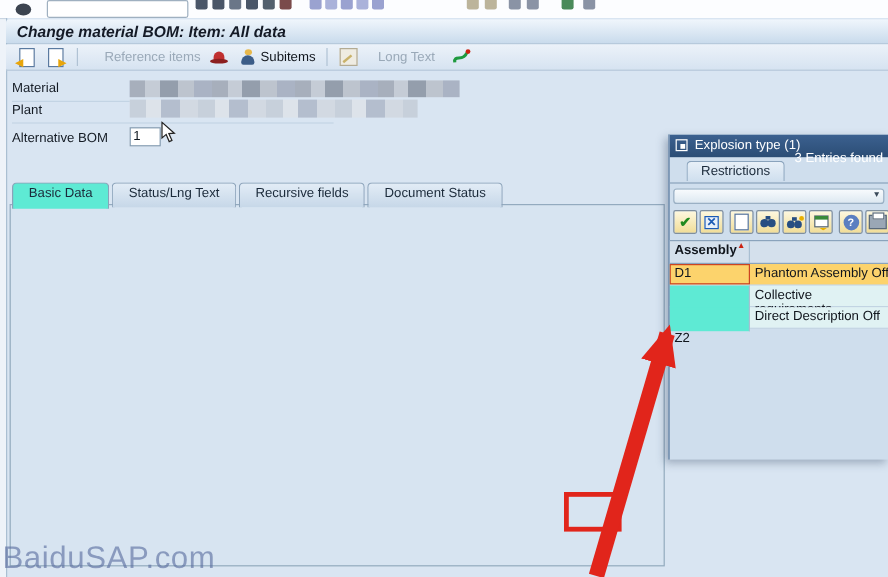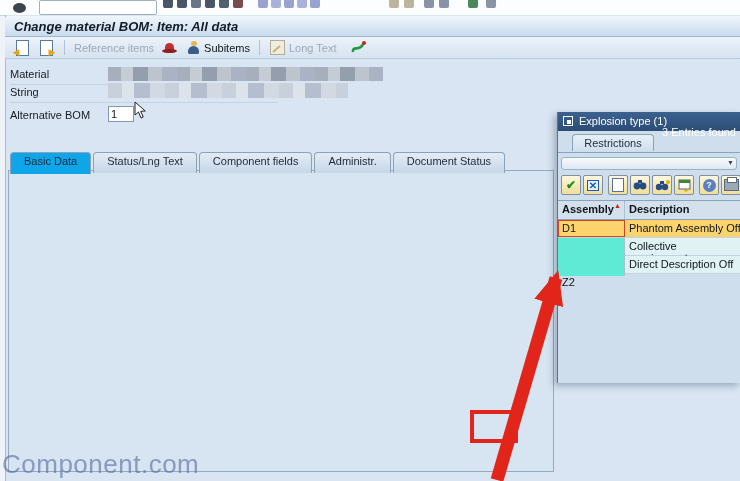--- a/index.html
+++ b/index.html
@@ -14,21 +14,21 @@
   
   .window{position:absolute;left:5px;top:15px;width:735px;height:466px;background:#d9e5f2;border-left:1px solid #aabfd2;}
   .titlebar{position:absolute;left:5px;top:16px;width:735px;height:20px;
     background:linear-gradient(#f0f6fc,#c9dbec);border-bottom:1px solid #a3b9cd;
     border-radius:3px 0 0 0;}
   .titlebar span{position:absolute;left:9px;top:3px;font-size:13px;font-weight:bold;font-style:italic;color:#141a26;}
   .apptoolbar{position:absolute;left:5px;top:37px;width:735px;height:22px;
     background:linear-gradient(#ecf2f9,#d6e3f1);border-bottom:1px solid #b6c8da;
     display:flex;align-items:center;gap:6px;padding-left:8px;box-sizing:border-box;}
   .tsep{width:1px;height:15px;background:#b0c2d4;margin:0 3px;}
-  .graytxt{color:#9aa9b8;}
+  .graytxt{color:#9aa9b8;margin-left:13px;}
   .ico-btn{display:inline-flex;align-items:center;justify-content:center;width:18px;height:18px;}
   .page-ico{position:relative;width:11px;height:14px;background:#fff;border:1px solid #5a7aa0;}
   .page-ico .arr{position:absolute;bottom:-2px;font-size:9px;color:#e8a50a;line-height:9px;}
   .page-ico .arr.l{left:-4px;} .page-ico .arr.r{right:-4px;}
   .hat{position:relative;width:15px;height:12px;}
   .hat .dome{position:absolute;left:3px;top:1px;width:9px;height:7px;border-radius:5px 5px 0 0;background:#c03030;}
   .hat .brim{position:absolute;left:0;top:7px;width:15px;height:4px;border-radius:50%;background:#8c1f1f;}
   .person{position:relative;width:13px;height:14px;}
   .person .hd{position:absolute;left:4px;top:0;width:6px;height:5px;border-radius:50%;background:#e8b84b;}
   .person .bd{position:absolute;left:1px;top:5px;width:11px;height:8px;border-radius:6px 6px 2px 2px;background:#3c5d88;}
@@ -41,21 +41,21 @@
   .mosaic1{position:absolute;left:108px;top:67px;width:275px;height:14px;
     background:repeating-linear-gradient(90deg,#a7afbc 0 13px,#c5ccd6 13px 25px,#949eac 25px 40px,#bdc4ce 40px 54px,#aab3c4 54px 69px);}
   .mosaic2{position:absolute;left:108px;top:83px;width:240px;height:15px;
     background:repeating-linear-gradient(90deg,#c7d0db 0 14px,#dde3ea 14px 26px,#b4bece 26px 42px,#d2d9e2 42px 57px);}
   .inp{position:absolute;border:1px solid #8099b0;background:#fff;height:16px;
     font-family:"Liberation Sans",sans-serif;font-size:11px;padding:0 2px;box-sizing:border-box;color:#101820;}
   
   .tabstrip{position:absolute;left:10px;top:152px;display:flex;gap:2px;z-index:3;}
   .tab{height:18px;padding:2px 13px 0 13px;border:1px solid #8ba2b9;border-bottom:none;
     border-radius:4px 4px 0 0;background:linear-gradient(#e2ecf6,#c6d7e8);color:#1b2a3a;}
-  .tab.active{background:#0ea5e9;height:19px;z-index:4;}
+  .tab.active{background:#5eead4;height:19px;z-index:4;}
   .tabpanel{position:absolute;left:8px;top:170px;width:546px;height:302px;
     border:1px solid #93aabf;background:#d7e4f1;box-sizing:border-box;z-index:1;}
   
   .cb{position:absolute;width:12px;height:12px;border:1px solid #7188a0;background:#fff;
     display:inline-flex;align-items:center;justify-content:center;font-size:10px;line-height:10px;color:#333;box-sizing:border-box;}
   .cb.dis{background:#ccd9e6;border-color:#9db0c2;color:#5a6b7c;}
   .group{position:absolute;border:1px solid #9cb2c8;border-radius:3px;box-sizing:border-box;}
   .g-title{position:absolute;left:0;right:0;top:0;height:16px;padding:2px 8px;
     border-bottom:1px solid #b7cadc;color:#1c2c44;}
   .sepline{position:absolute;height:1px;background:#c6d7e7;}
@@ -180,31 +180,30 @@
         <circle cx="13" cy="3" r="2" fill="#cc2211"></circle>
       </svg>
     </span>
   </div>
 
   <div class="lblrow" style="left:10px;top:68px;width:268px;">
     <span class="lbl">Material</span>
   </div>
   <div class="mosaic1"></div>
   <div class="lblrow" style="left:10px;top:86px;width:268px;">
-    <span class="lbl">String</span>
+    <span class="lbl">Plant</span>
   </div>
   <div class="mosaic2"></div>
   <span class="lbl" style="position:absolute;left:10px;top:109px;">Alternative BOM</span>
   <input class="inp" style="left: 108px; top: 106px; width: 26px;" value="1">
 
   <div class="tabstrip">
     <span class="tab active">Basic Data</span>
     <span class="tab">Status/Lng Text</span>
-    <span class="tab">Component fields</span>
-    <span class="tab">Administr.</span>
+    <span class="tab">Recursive fields</span>
     <span class="tab">Document Status</span>
   </div>
   <div class="tabpanel"></div>
 
   <span class="lbl" style="position:absolute;left:18px;top:203px;width:84px;border-bottom:1px solid #c3d4e4;">Sort String</span>
   <input class="inp" style="left: 104px; top: 199px; width: 57px;" value="">
   <span class="cb dis" style="left:18px;top:222px;"></span>
   <span class="lbl gray" style="position:absolute;left:34px;top:222px;">Sub-item ID</span>
   <span class="lbl" style="position:absolute;left:255px;top:222px;width:97px;border-bottom:1px solid #c3d4e4;">Class Type</span>
   <input class="inp" style="left: 355px; top: 219px; width: 26px;" value="">
@@ -324,21 +323,20 @@
           <span class="qhelp">?</span>
         </span>
       <span class="pbtn">
           <span class="printer"></span>
         </span>
 
     </div>
     <div class="p-grid">
       <div class="p-hrow">
         <span class="p-c1"><span>Assembly</span><span class="sort-tri">▲</span></span>
-        <span class="p-c2">Description</span>
       </div>
       <div class="p-row sel">
         <span class="p-c1">D1</span>
         <span class="p-c2">Phantom Assembly Off</span>
       </div>
       <div class="p-row">
         <span class="p-c1">Z1</span>
         <span class="p-c2">Collective requirements</span>
       </div>
       <div class="p-row">
@@ -351,19 +349,19 @@
   <div class="red-rect"></div>
   <svg class="arrow-overlay" width="740" height="481">
     <defs>
       <marker id="ah" markerUnits="userSpaceOnUse" markerWidth="34" markerHeight="30" refX="26" refY="15" orient="auto">
         <path d="M0,0 L34,15 L0,30 Z" fill="#e1251b"></path>
       </marker>
     </defs>
     <line x1="497" y1="480" x2="556" y2="278" stroke="#e1251b" stroke-width="13" marker-end="url(#ah)"></line>
   </svg>
 
-  <div class="watermark">Component.com</div>
+  <div class="watermark">BaiduSAP.com</div>
 
   <svg class="cursor" width="14" height="19">
     <polygon points="1,1 1,14 4.5,11 7,17 9.3,16 6.7,10.3 11.3,10" fill="#fff" stroke="#222" stroke-width="1"></polygon>
   </svg>
 
 </div>
 
 </body></html>

